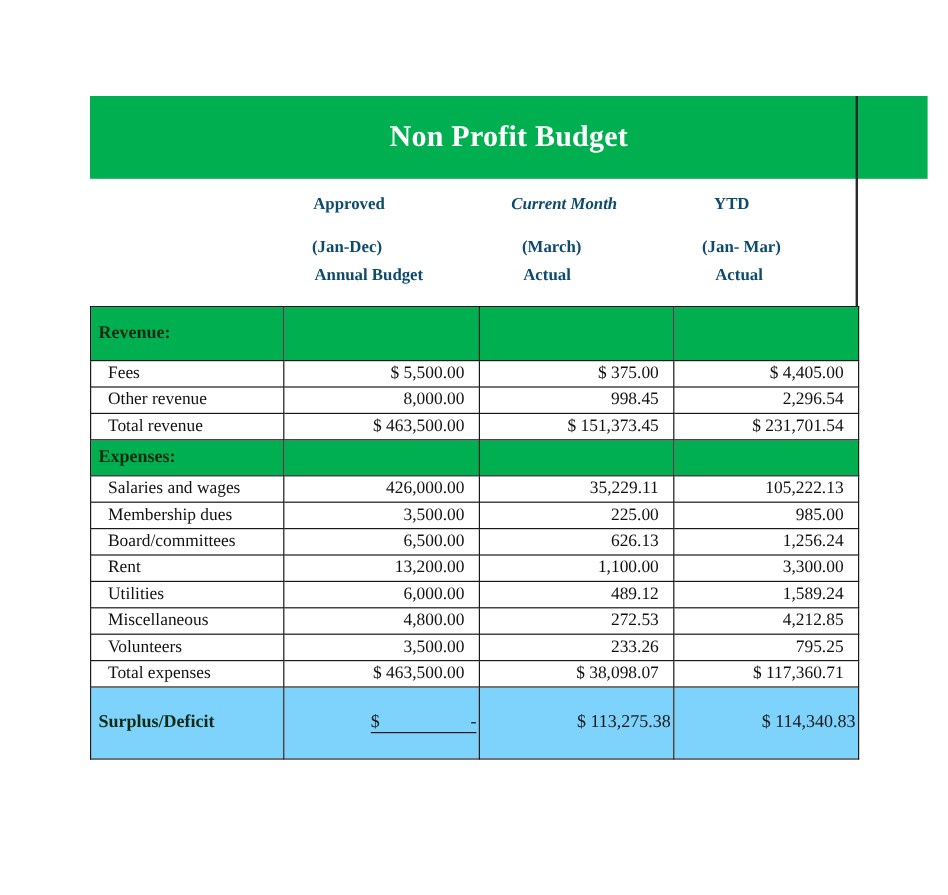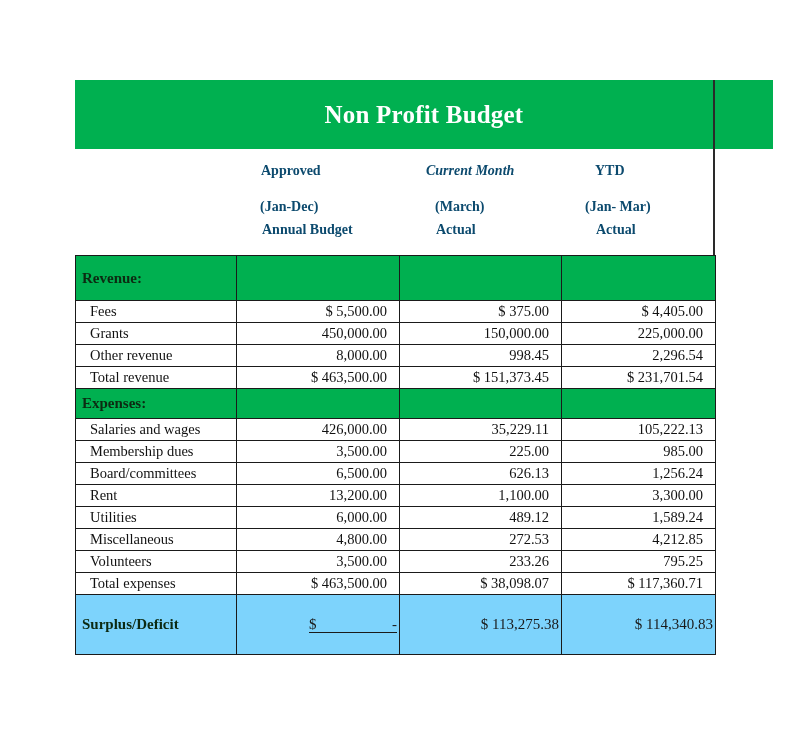--- a/index.html
+++ b/index.html
@@ -138,26 +138,20 @@
       <td>Revenue:</td>
       <td></td>
       <td></td>
       <td></td>
     </tr>
     <tr class="line">
       <td class="label">Fees</td>
       <td class="num">$ 5,500.00</td>
       <td class="num">$ 375.00</td>
       <td class="num">$ 4,405.00</td>
-    </tr>
-    <tr class="line">
-      <td class="label">Grants</td>
-      <td class="num">450,000.00</td>
-      <td class="num">150,000.00</td>
-      <td class="num">225,000.00</td>
     </tr>
     <tr class="line">
       <td class="label">Other revenue</td>
       <td class="num">8,000.00</td>
       <td class="num">998.45</td>
       <td class="num">2,296.54</td>
     </tr>
     <tr class="line">
       <td class="label">Total revenue</td>
       <td class="num">$ 463,500.00</td>

